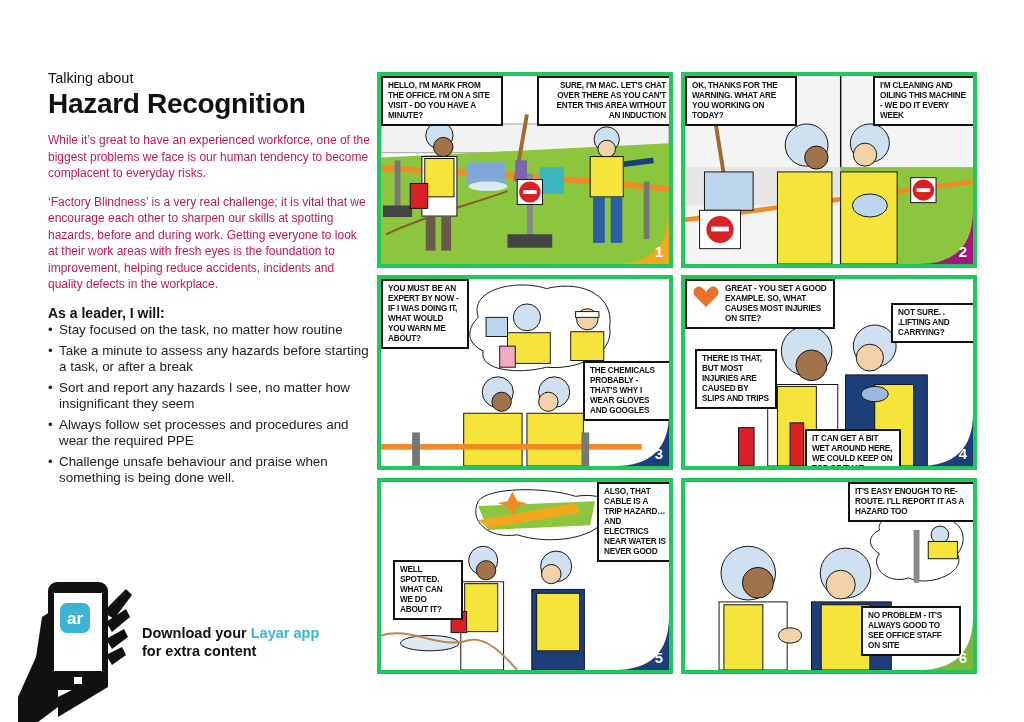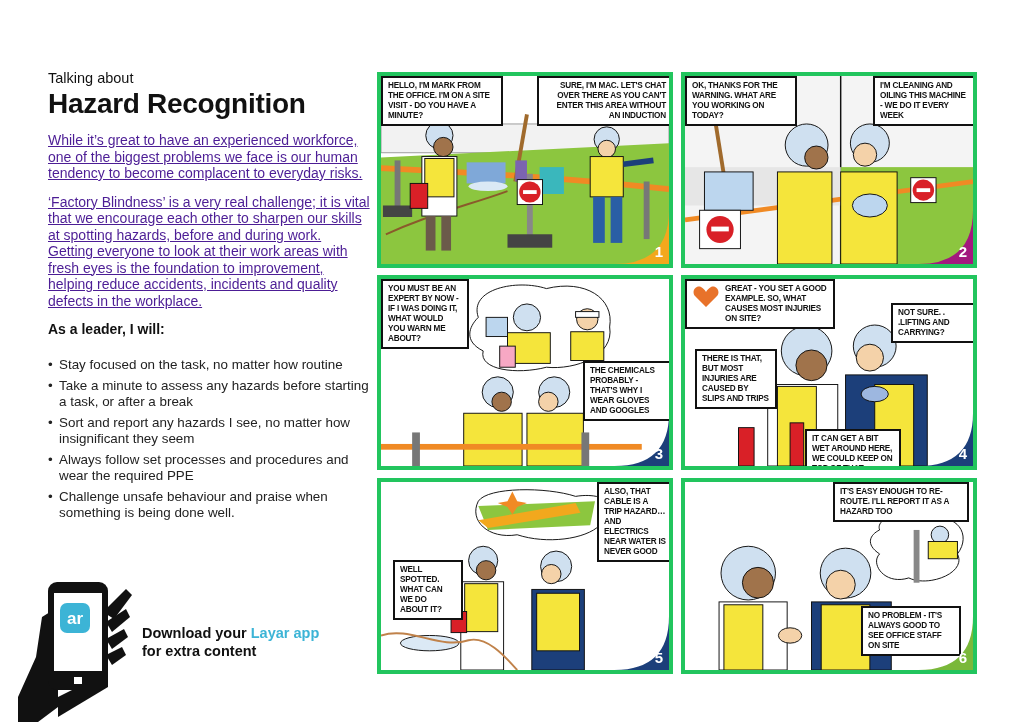--- a/index.html
+++ b/index.html
@@ -2,22 +2,22 @@
 <html><head>
 <meta charset="utf-8">
 <style>
   * { box-sizing: border-box; margin: 0; padding: 0; }
   html, body { width: 1024px; height: 722px; background: #ffffff; overflow: hidden; }
   body { position: relative; font-family: "Liberation Sans", sans-serif; color: #111; }
 
   .left { position: absolute; left: 48px; top: 70px; width: 322px; }
   .kicker { font-size: 14.5px; color: #111; margin-bottom: 2px; }
   .title { font-size: 28px; font-weight: bold; letter-spacing: -0.3px; line-height: 32px; margin-bottom: 12px; }
-  .para { font-size: 14px; line-height: 16.5px; color: #4c1d95; margin-bottom: 12px; text-decoration: underline; }
-  .leader-h { font-size: 14px; font-weight: bold; margin-top: 10px; margin-bottom: 20px; }
+  .para { font-size: 12px; line-height: 16.5px; color: #be185d; margin-bottom: 12px; }
+  .leader-h { font-size: 14px; font-weight: bold; margin-top: 10px; margin-bottom: 1px; }
   ul.bullets { list-style: none; }
   ul.bullets li { font-size: 13.4px; line-height: 16px; color: #222; padding-left: 11px; position: relative; margin-bottom: 5px; }
   ul.bullets li::before { content: "\2022"; position: absolute; left: 0; top: 0; }
 
   .layar { position: absolute; left: 18px; top: 577px; width: 340px; height: 145px; }
   .layar svg { position: absolute; left: 0; top: 0; }
   .layar-text { position: absolute; left: 124px; top: 47px; font-size: 14.5px; font-weight: bold; line-height: 18px; color: #111; }
   .layar-text .accent { color: #3cb4d6; }
 
   .panel { position: absolute; border: 4px solid #22c55e; background: #fff; overflow: hidden; }
@@ -223,16 +223,16 @@
     <circle cx="75" cy="105" r="16" fill="#a0734b" stroke="#111"></circle>
     <rect x="35" y="125" width="70" height="71" fill="#fff" stroke="#111"></rect>
     <rect x="40" y="128" width="40" height="68" fill="#f5e53b" stroke="#111"></rect>
     <circle cx="165" cy="95" r="26" fill="#cfe0f0" stroke="#111"></circle>
     <circle cx="160" cy="107" r="15" fill="#f4d2a9" stroke="#111"></circle>
     <rect x="130" y="125" width="82" height="71" fill="#1c3f7a" stroke="#111"></rect>
     <rect x="140" y="128" width="50" height="68" fill="#f5e53b" stroke="#111"></rect>
     <ellipse cx="108" cy="160" rx="12" ry="8" fill="#f4d2a9" stroke="#111"></ellipse>
     <path d="M296 140 Q296 196 240 196 L296 196 Z" fill="#7ab83a"></path>
   </svg>
-  <div class="bubble" style="left:148px; top:0; width:136px;">IT'S EASY ENOUGH TO RE-ROUTE. I'LL REPORT IT AS A HAZARD TOO</div>
+  <div class="bubble" style="left:163px; top:0; width:136px;">IT'S EASY ENOUGH TO RE-ROUTE. I'LL REPORT IT AS A HAZARD TOO</div>
   <div class="bubble" style="left:176px; top:124px; width:100px;">NO PROBLEM - IT'S ALWAYS GOOD TO SEE OFFICE STAFF ON SITE</div>
   <div class="num">6</div>
 </div>
 
 </body></html>

